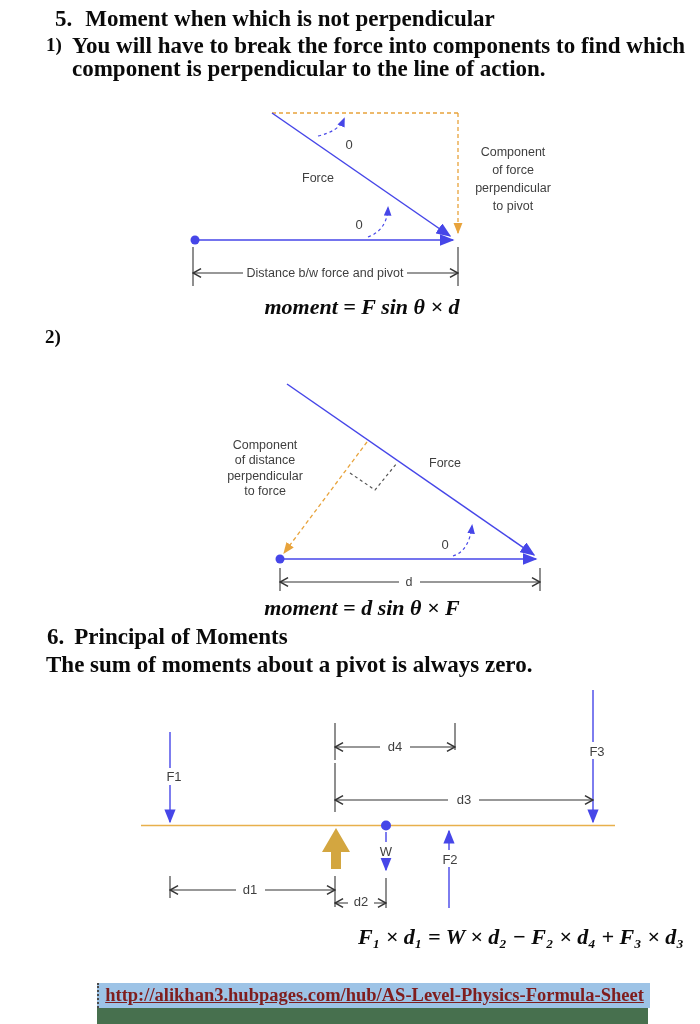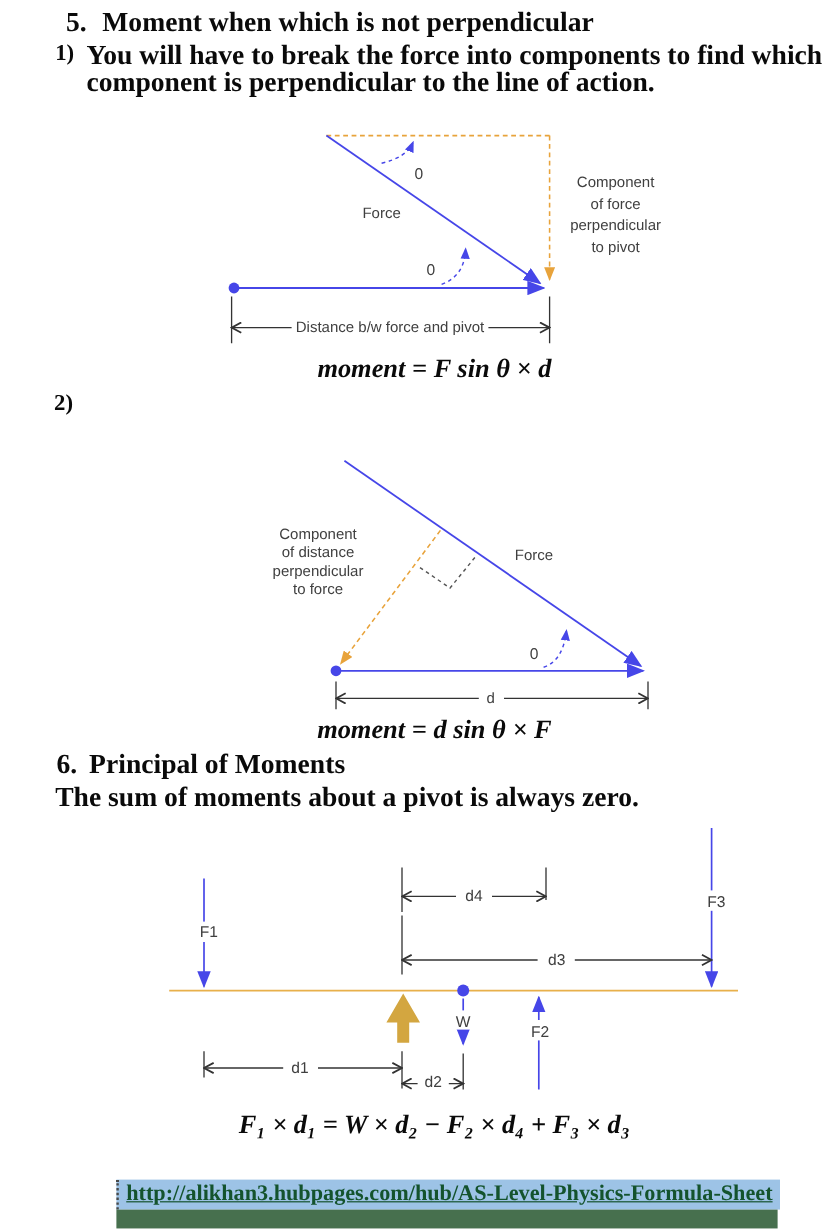--- a/index.html
+++ b/index.html
@@ -9,21 +9,21 @@
   .heading{font-weight:700;font-size:23px;white-space:nowrap;}
   .heading .num{margin-right:13px;}
   .body-line{font-weight:700;font-size:23px;line-height:23px;white-space:nowrap;}
   .item-marker{font-weight:700;font-size:19px;}
   .formula{left:0;width:684px;padding-left:40px;box-sizing:border-box;text-align:center;
            font-style:italic;font-weight:700;font-size:22px;white-space:nowrap;}
   .diagram{background:#ffffff;}
   .dlabel{font-family:"Liberation Sans","DejaVu Sans",sans-serif;fill:#3f3f3f;}
   .link-box{background:#9dc3e6;text-align:center;font-weight:700;font-size:18.5px;
             line-height:25px;white-space:nowrap;border-left:2px dotted #4a4a4a;}
-  .link-box a{color:#14532d;text-decoration:underline;}
+  .link-box a{color:#7f1d1d;text-decoration:underline;}
   .bottom-bar{background:#47704e;}
 </style>
 </head>
 <body>
 
 <div id="page">
 
   <div class="abs heading" style="left:55px;top:6px;">
     <span class="num">5.</span><span>Moment when which is not perpendicular</span>
   </div>
@@ -162,21 +162,21 @@
     <line x1="31" y1="204" x2="196" y2="204" stroke="#333" stroke-width="1.1" marker-start="url(#d3k)" marker-end="url(#d3k)"></line>
     <rect x="97" y="196" width="29" height="15" fill="#ffffff"></rect>
     <text class="dlabel" x="111" y="208" font-size="13" text-anchor="middle">d1</text>
 
     <line x1="247" y1="192" x2="247" y2="222" stroke="#333" stroke-width="1.1"></line>
     <line x1="196" y1="217" x2="247" y2="217" stroke="#333" stroke-width="1.1" marker-start="url(#d3k)" marker-end="url(#d3k)"></line>
     <rect x="209" y="208" width="26" height="15" fill="#ffffff"></rect>
     <text class="dlabel" x="222" y="220" font-size="13" text-anchor="middle">d2</text>
   </svg>
 
-  <div class="abs formula" style="top:924px;">F₁ × d₁ = W × d₂ − F₂ × d₄ + F₃ × d₃</div>
+  <div class="abs formula" style="top:924px;text-align:right;">F₁ × d₁ = W × d₂ − F₂ × d₄ + F₃ × d₃</div>
 
   <div class="abs link-box" style="left:97px;top:983px;width:551px;height:25px;">
     <a href="#">http://alikhan3.hubpages.com/hub/AS-Level-Physics-Formula-Sheet</a>
   </div>
 
   <div class="abs bottom-bar" style="left:97px;top:1008px;width:551px;height:16px;"></div>
 
 </div>
 
 </body></html>

